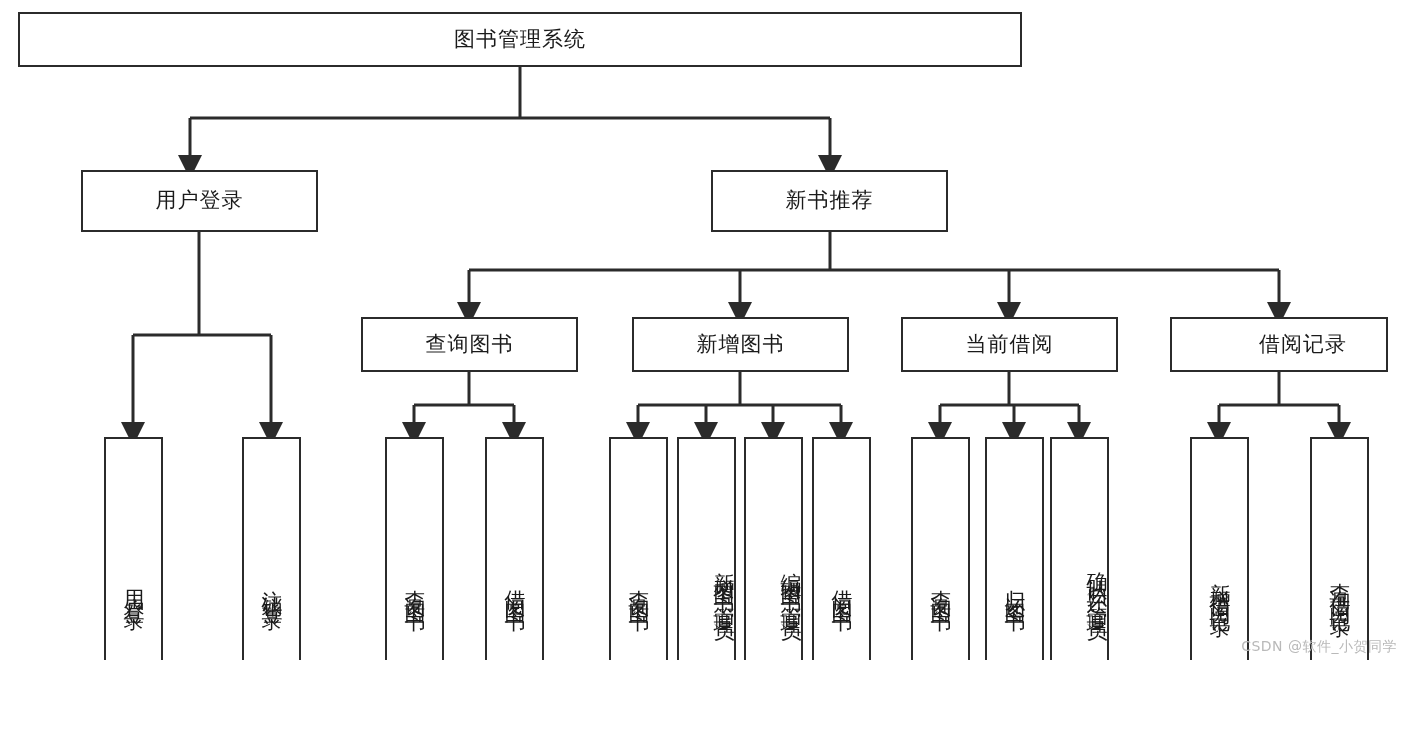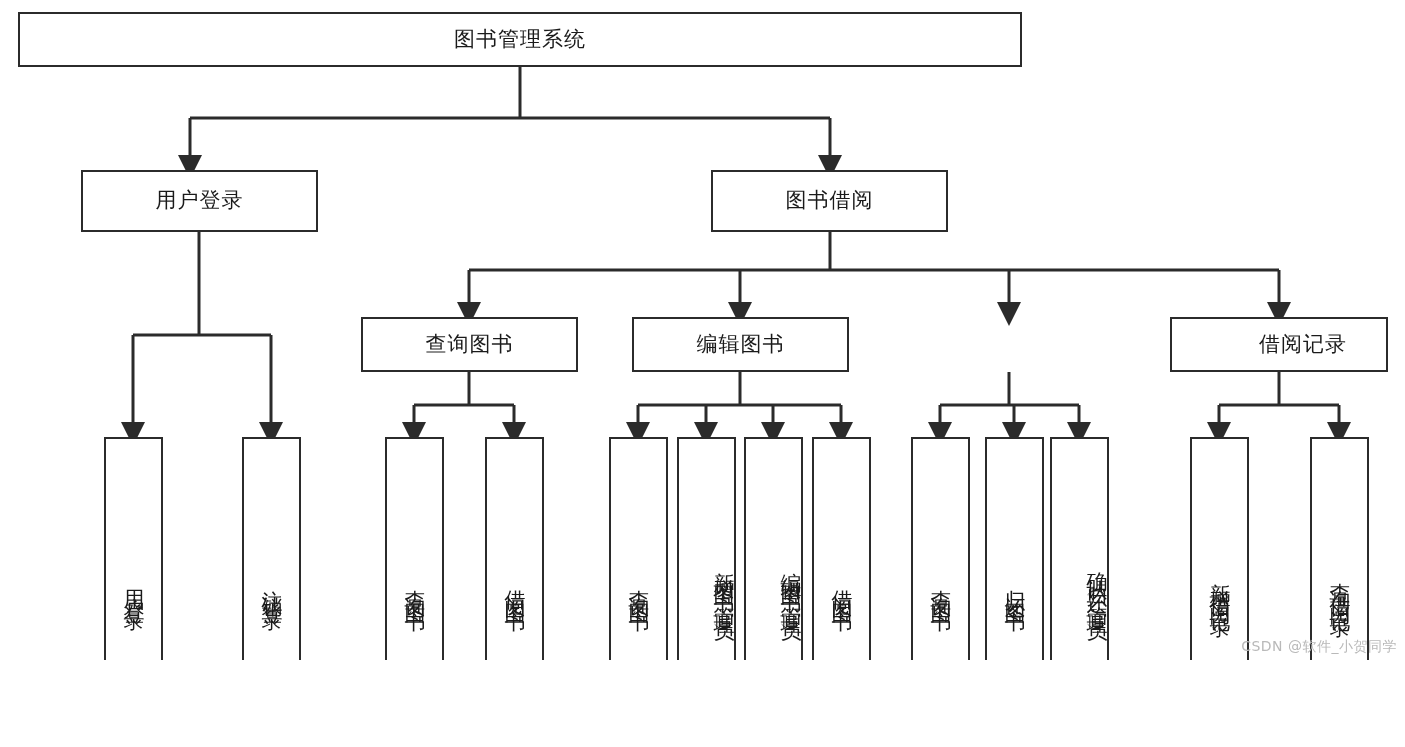--- a/index.html
+++ b/index.html
@@ -128,28 +128,31 @@
   </svg>
 
   <div class="node horiz root" style="left:18px; top:12px; width:1004px; height:55px;">
     <span>图书管理系统</span>
   </div>
 
   <div class="node horiz" style="left:81px; top:170px; width:237px; height:62px;">
     <span>用户登录</span>
   </div>
   <div class="node horiz" style="left:711px; top:170px; width:237px; height:62px;">
-    <span>图书借阅</span>
+    <span>新书推荐</span>
   </div>
 
   <div class="node horiz" style="left:361px; top:317px; width:217px; height:55px;">
     <span>查询图书</span>
   </div>
   <div class="node horiz" style="left:632px; top:317px; width:217px; height:55px;">
-    <span>编辑图书</span>
+    <span>新增图书</span>
+  </div>
+  <div class="node horiz" style="left:901px; top:317px; width:217px; height:55px;">
+    <span>当前借阅</span>
   </div>
   <div class="node horiz" style="left:1170px; top:317px; width:218px; height:55px;padding-left:48px;">
     <span>借阅记录</span>
   </div>
 
   <div class="node vert centered" style="left:104px; top:437px; width:59px; height:299px;">
     <span>用户登录</span>
   </div>
   <div class="node vert centered" style="left:242px; top:437px; width:59px; height:299px;">
     <span>注销登录</span>

